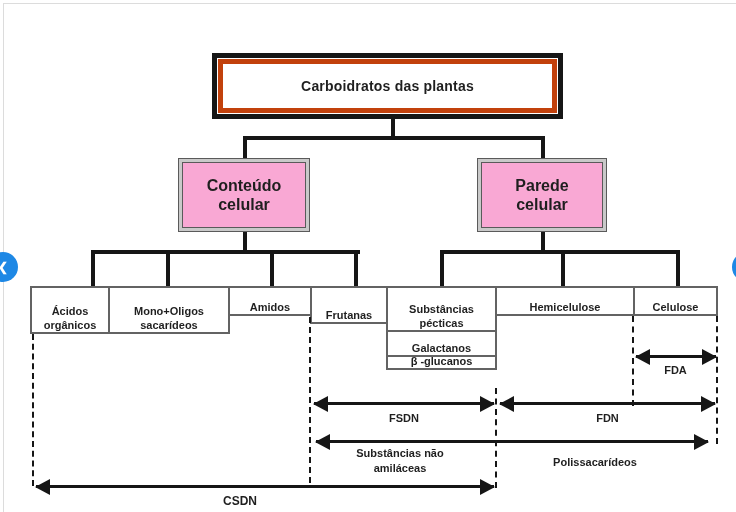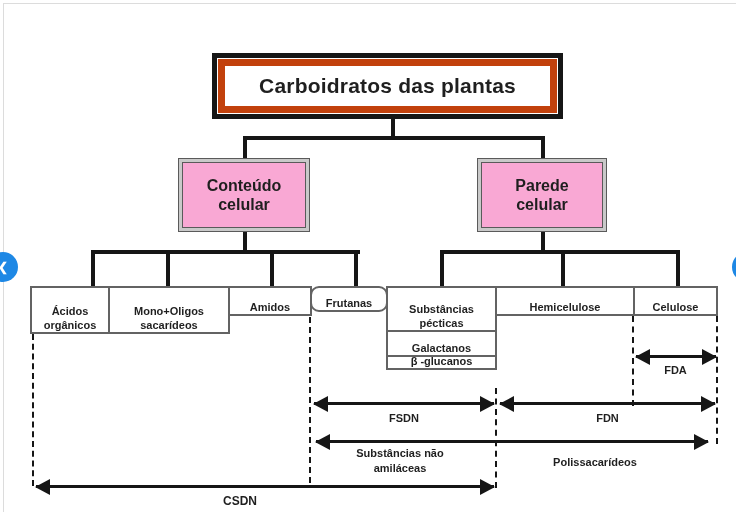--- a/index.html
+++ b/index.html
@@ -16,23 +16,23 @@
     position:absolute;left:3px;top:3px;width:800px;height:600px;
     border:1px solid #dcdcdc;background:#fff;
   }
   
   .abs{position:absolute;box-sizing:border-box;}
   
   .title-box{
     border:5px solid #161616;background:#fff;display:flex;
   }
   .title-inner{
-    flex:1;margin:1px;border:7px solid #c2410c;
+    flex:1;margin:1px;border:5px solid #c2410c;
     display:flex;align-items:center;justify-content:center;
-    font-size:21px;letter-spacing:.2px;
+    font-size:14px;letter-spacing:.2px;
   }
   .l2-box{
     background:#f9a8d4;border:1px solid #5a5a5a;
     box-shadow:inset 0 0 0 3px #c9c9c9, inset 0 0 0 4px #5a5a5a;
     display:flex;align-items:center;justify-content:center;
     font-size:16px;line-height:19px;text-align:center;
   }
   .leaf{
     background:#fff;border:2px solid #636363;
     display:flex;align-items:flex-end;justify-content:center;
@@ -108,21 +108,21 @@
     <span class="pre">Ácidos
 orgânicos</span>
   </div>
   <div class="abs leaf" style="left:108px;top:286px;width:122px;height:48px;">
     <span class="pre">Mono+Oligos
 sacarídeos</span>
   </div>
   <div class="abs leaf" style="left:228px;top:286px;width:84px;height:30px;">
     <span class="pre">Amidos</span>
   </div>
-  <div class="abs leaf" style="left:310px;top:286px;width:78px;height:26px;border-radius:9px;">
+  <div class="abs leaf" style="left:310px;top:286px;width:78px;height:38px;">
     <span class="pre">Frutanas</span>
   </div>
   <div class="abs leaf" style="left:386px;top:286px;width:111px;height:46px;">
     <span class="pre">Substâncias
 pécticas</span>
   </div>
   <div class="abs leaf" style="left:495px;top:286px;width:140px;height:30px;">
     <span class="pre">Hemicelulose</span>
   </div>
   <div class="abs leaf" style="left:633px;top:286px;width:85px;height:30px;">

